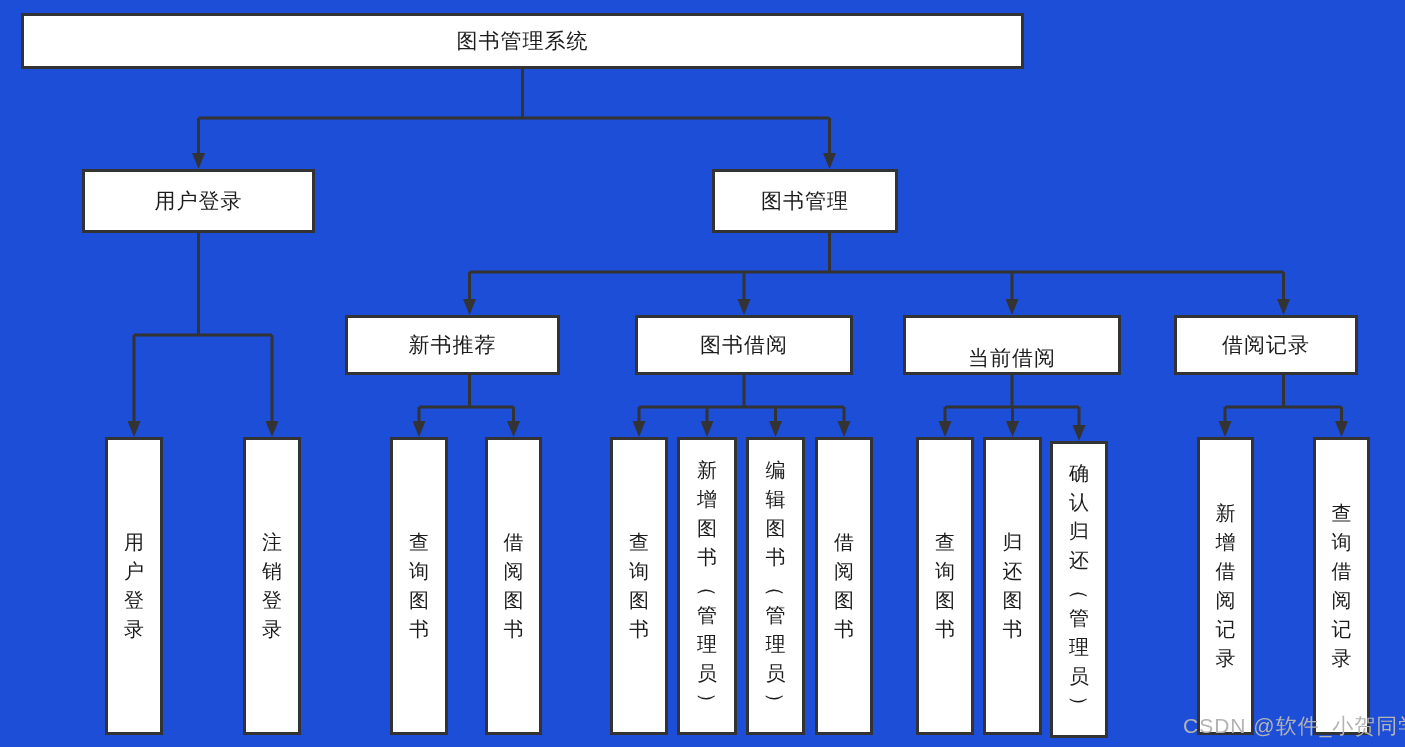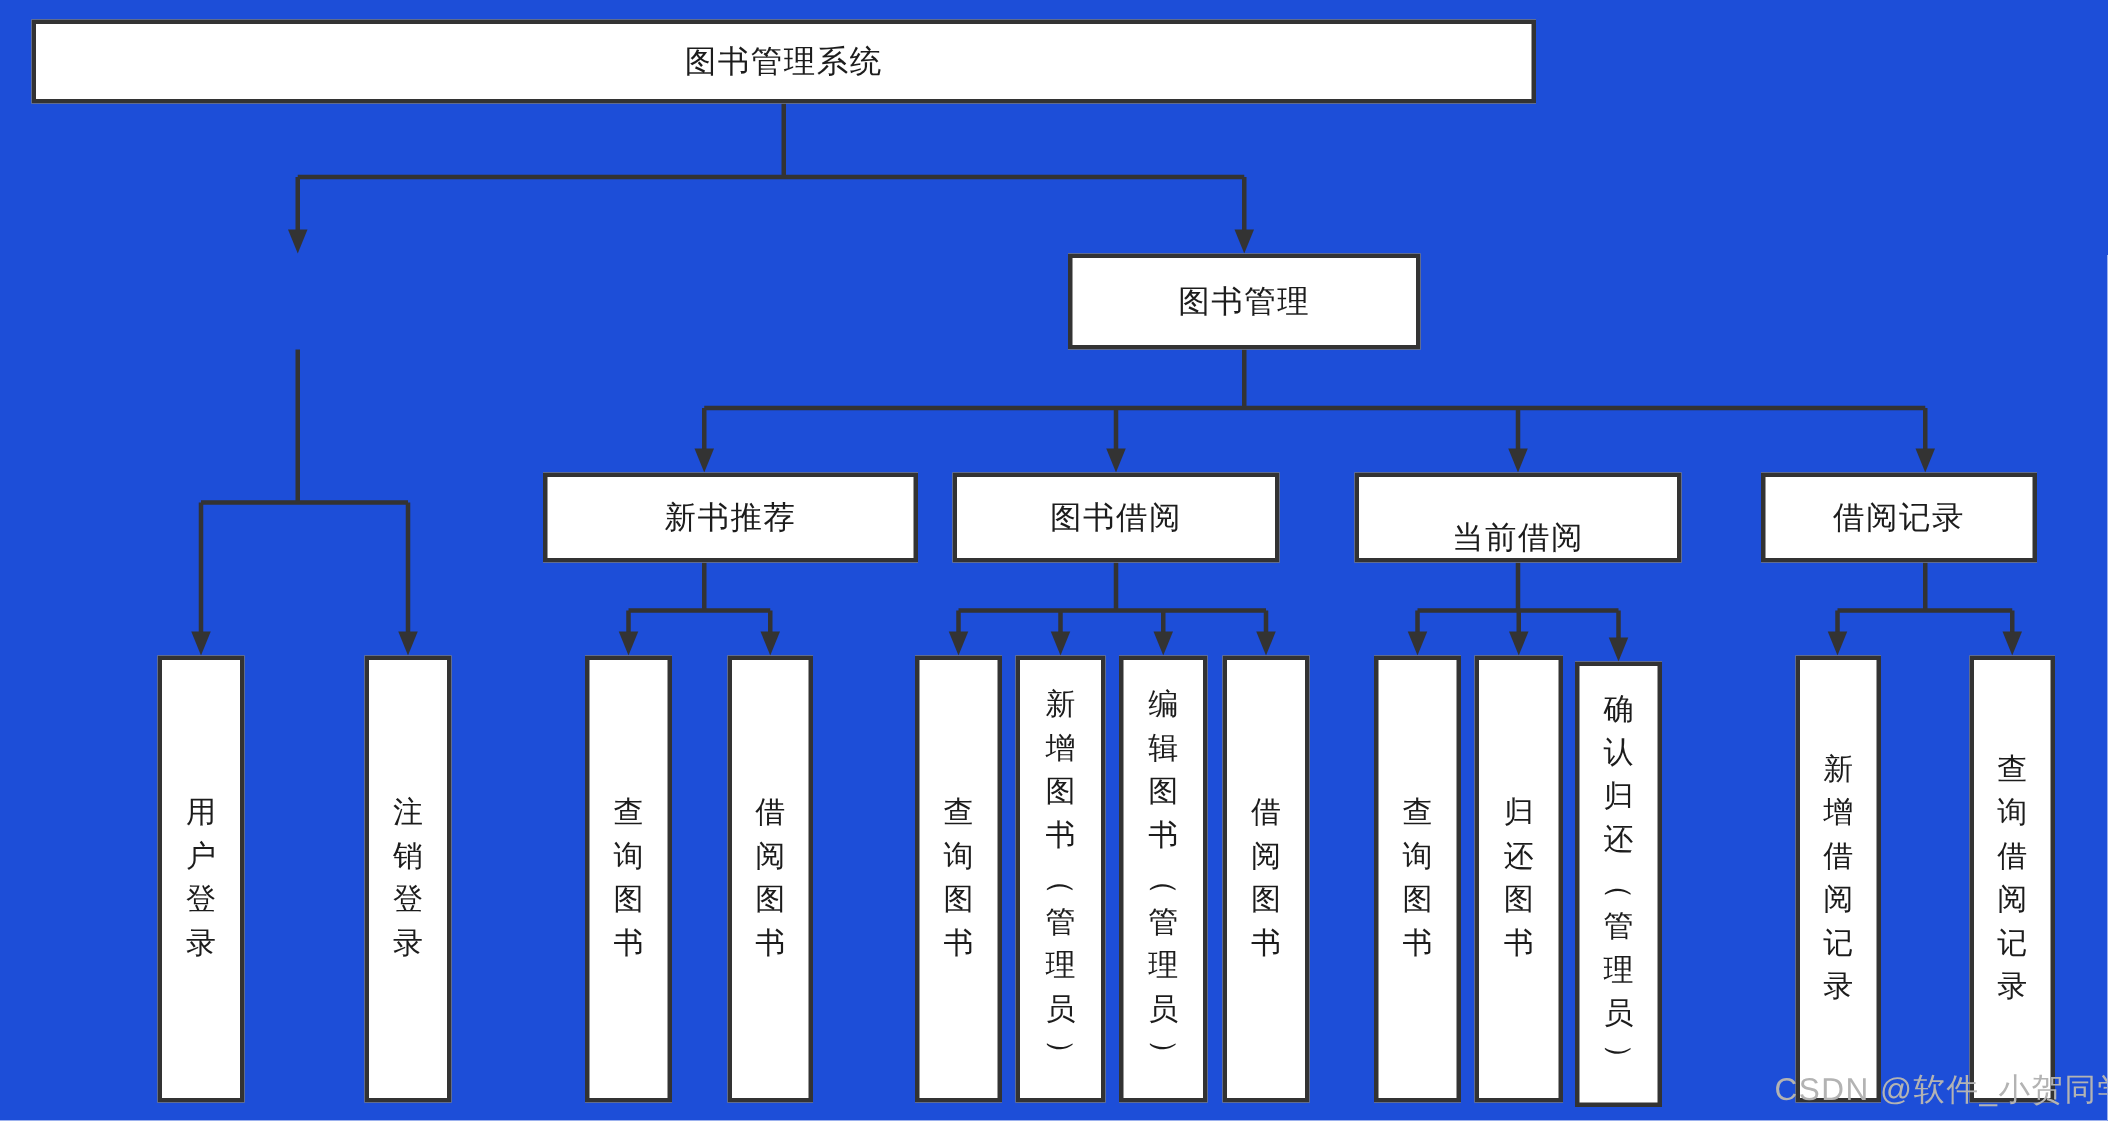--- a/index.html
+++ b/index.html
@@ -87,25 +87,28 @@
       <polygon points="1072.5,425 1085.5,425 1079,441"></polygon>
       <polygon points="1218.5,421 1231.5,421 1225,437"></polygon>
       <polygon points="1335,421 1348,421 1341.5,437"></polygon>
     </g>
   </svg>
 
   <div class="box" style="left:21px;top:13px;width:1003px;height:56px;">
     <span>图书管理系统</span>
   </div>
 
-  <div class="box" style="left:712px;top:169px;width:235px;height:64px;justify-content:center;">
+  <div class="box" style="left:82px;top:169px;width:233px;height:64px;">
+    <span>用户登录</span>
+  </div>
+  <div class="box" style="left:712px;top:169px;width:186px;height:64px;justify-content:center;">
     <span>图书管理</span>
   </div>
 
-  <div class="box" style="left:362px;top:315px;width:250px;height:60px;">
+  <div class="box" style="left:345px;top:315px;width:215px;height:60px;">
     <span>新书推荐</span>
   </div>
   <div class="box" style="left:635px;top:315px;width:218px;height:60px;">
     <span>图书借阅</span>
   </div>
   <div class="box" style="left:903px;top:315px;width:218px;height:60px;align-items:flex-end;">
     <span>当前借阅</span>
   </div>
   <div class="box" style="left:1174px;top:315px;width:184px;height:60px;">
     <span>借阅记录</span>

